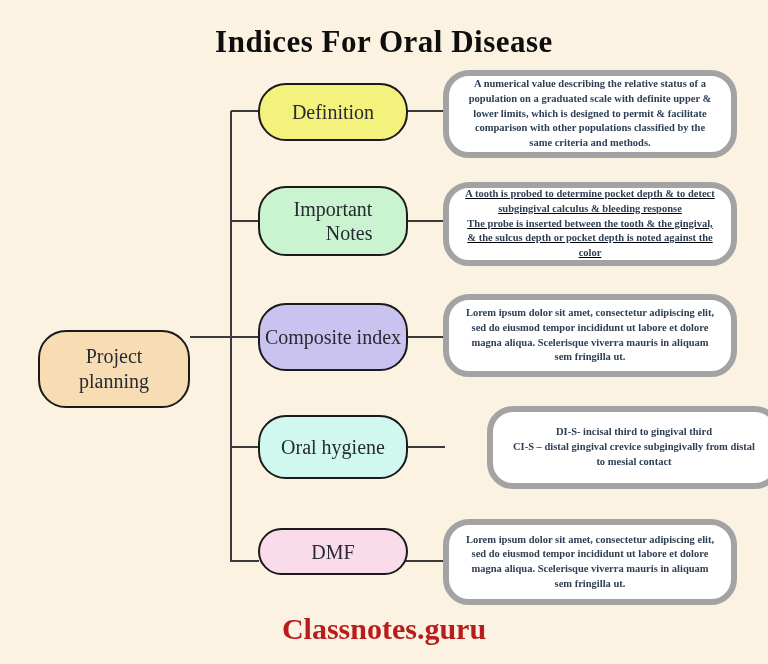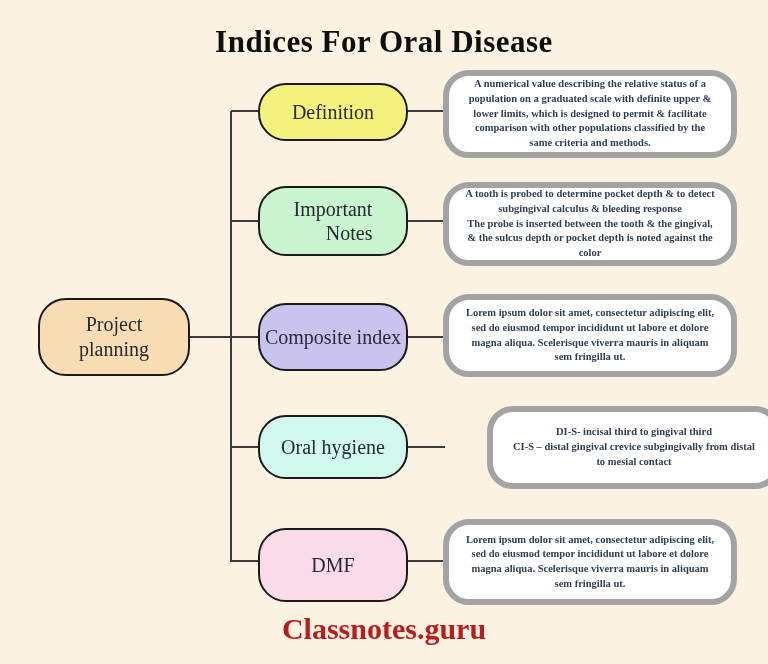--- a/index.html
+++ b/index.html
@@ -27,37 +27,37 @@
     position:absolute;left:258px;width:150px;
     box-sizing:border-box;border:2px solid #1a1a1a;border-radius:28px;
     display:flex;align-items:center;justify-content:center;
     font-size:20px;color:#262b33;text-align:center;
     white-space:pre-line;line-height:1.2;
   }
   .node-1{top:83px;height:58px;}
   .node-2{top:186px;height:70px;text-align:right;}
   .node-3{top:303px;height:68px;}
   .node-4{top:415px;height:64px;}
-  .node-5{top:528px;height:74px;}
+  .node-5{top:528px;height:47px;}
   .root-node{
     position:absolute;left:38px;top:298px;width:152px;height:78px;
     box-sizing:border-box;border:2px solid #1a1a1a;border-radius:28px;
     display:flex;align-items:center;justify-content:center;
     font-size:20px;color:#262b33;text-align:center;line-height:1.25;
     padding:0 18px;
   }
   .desc{
     position:absolute;left:443px;width:294px;
     box-sizing:border-box;border:6px solid #a3a3a3;border-radius:26px;
     background:#ffffff;
     display:flex;align-items:center;justify-content:center;
     padding:8px 15px;
   }
   .desc-1{top:70px;height:88px;}
-  .desc-2{top:182px;height:84px;}
+  .desc-2{top:182px;height:84px;text-decoration:underline;}
   .desc-3{top:294px;height:83px;}
   .desc-4{top:406px;height:83px;margin-left:44px;}
   .desc-5{top:519px;height:86px;}
   .desc-text{
     font-size:10.5px;font-weight:700;color:#2e3f54;
     text-align:center;line-height:1.4;white-space:pre-line;
   }
 </style>
 </head>
 <body>
@@ -71,21 +71,21 @@
   <div class="line stub" style="left:231px;top:220px;width:28px;"></div>
   <div class="line stub" style="left:190px;top:336px;width:69px;"></div>
   <div class="line stub" style="left:231px;top:446px;width:28px;"></div>
   <div class="line stub" style="left:231px;top:560px;width:28px;"></div>
   <div class="line stub" style="left:405px;top:110px;width:40px;"></div>
   <div class="line stub" style="left:405px;top:220px;width:40px;"></div>
   <div class="line stub" style="left:405px;top:336px;width:40px;"></div>
   <div class="line stub" style="left:405px;top:446px;width:40px;"></div>
   <div class="line stub" style="left:405px;top:560px;width:40px;"></div>
 
-  <div class="root-node" style="background-color: rgb(248, 220, 180);">Project planning</div>
+  <div class="root-node" style="background-color: rgb(248, 220, 180); margin-top: 32px;">Project planning</div>
 
   <div class="node node-1" style="background-color: rgb(244, 241, 124);">Definition</div>
   <div class="node node-2" style="background-color: rgb(201, 244, 207);">Important
 Notes</div>
   <div class="node node-3" style="background-color: rgb(203, 195, 239);">Composite index</div>
   <div class="node node-4" style="background-color: rgb(208, 248, 239);">Oral hygiene</div>
   <div class="node node-5" style="background-color: rgb(250, 219, 233);">DMF</div>
 
   <div class="desc desc-1">
     <span class="desc-text">A numerical value describing the relative status of a population on a graduated scale with definite upper &amp; lower limits, which is designed to permit &amp; facilitate comparison with other populations classified by the same criteria and methods.</span>

